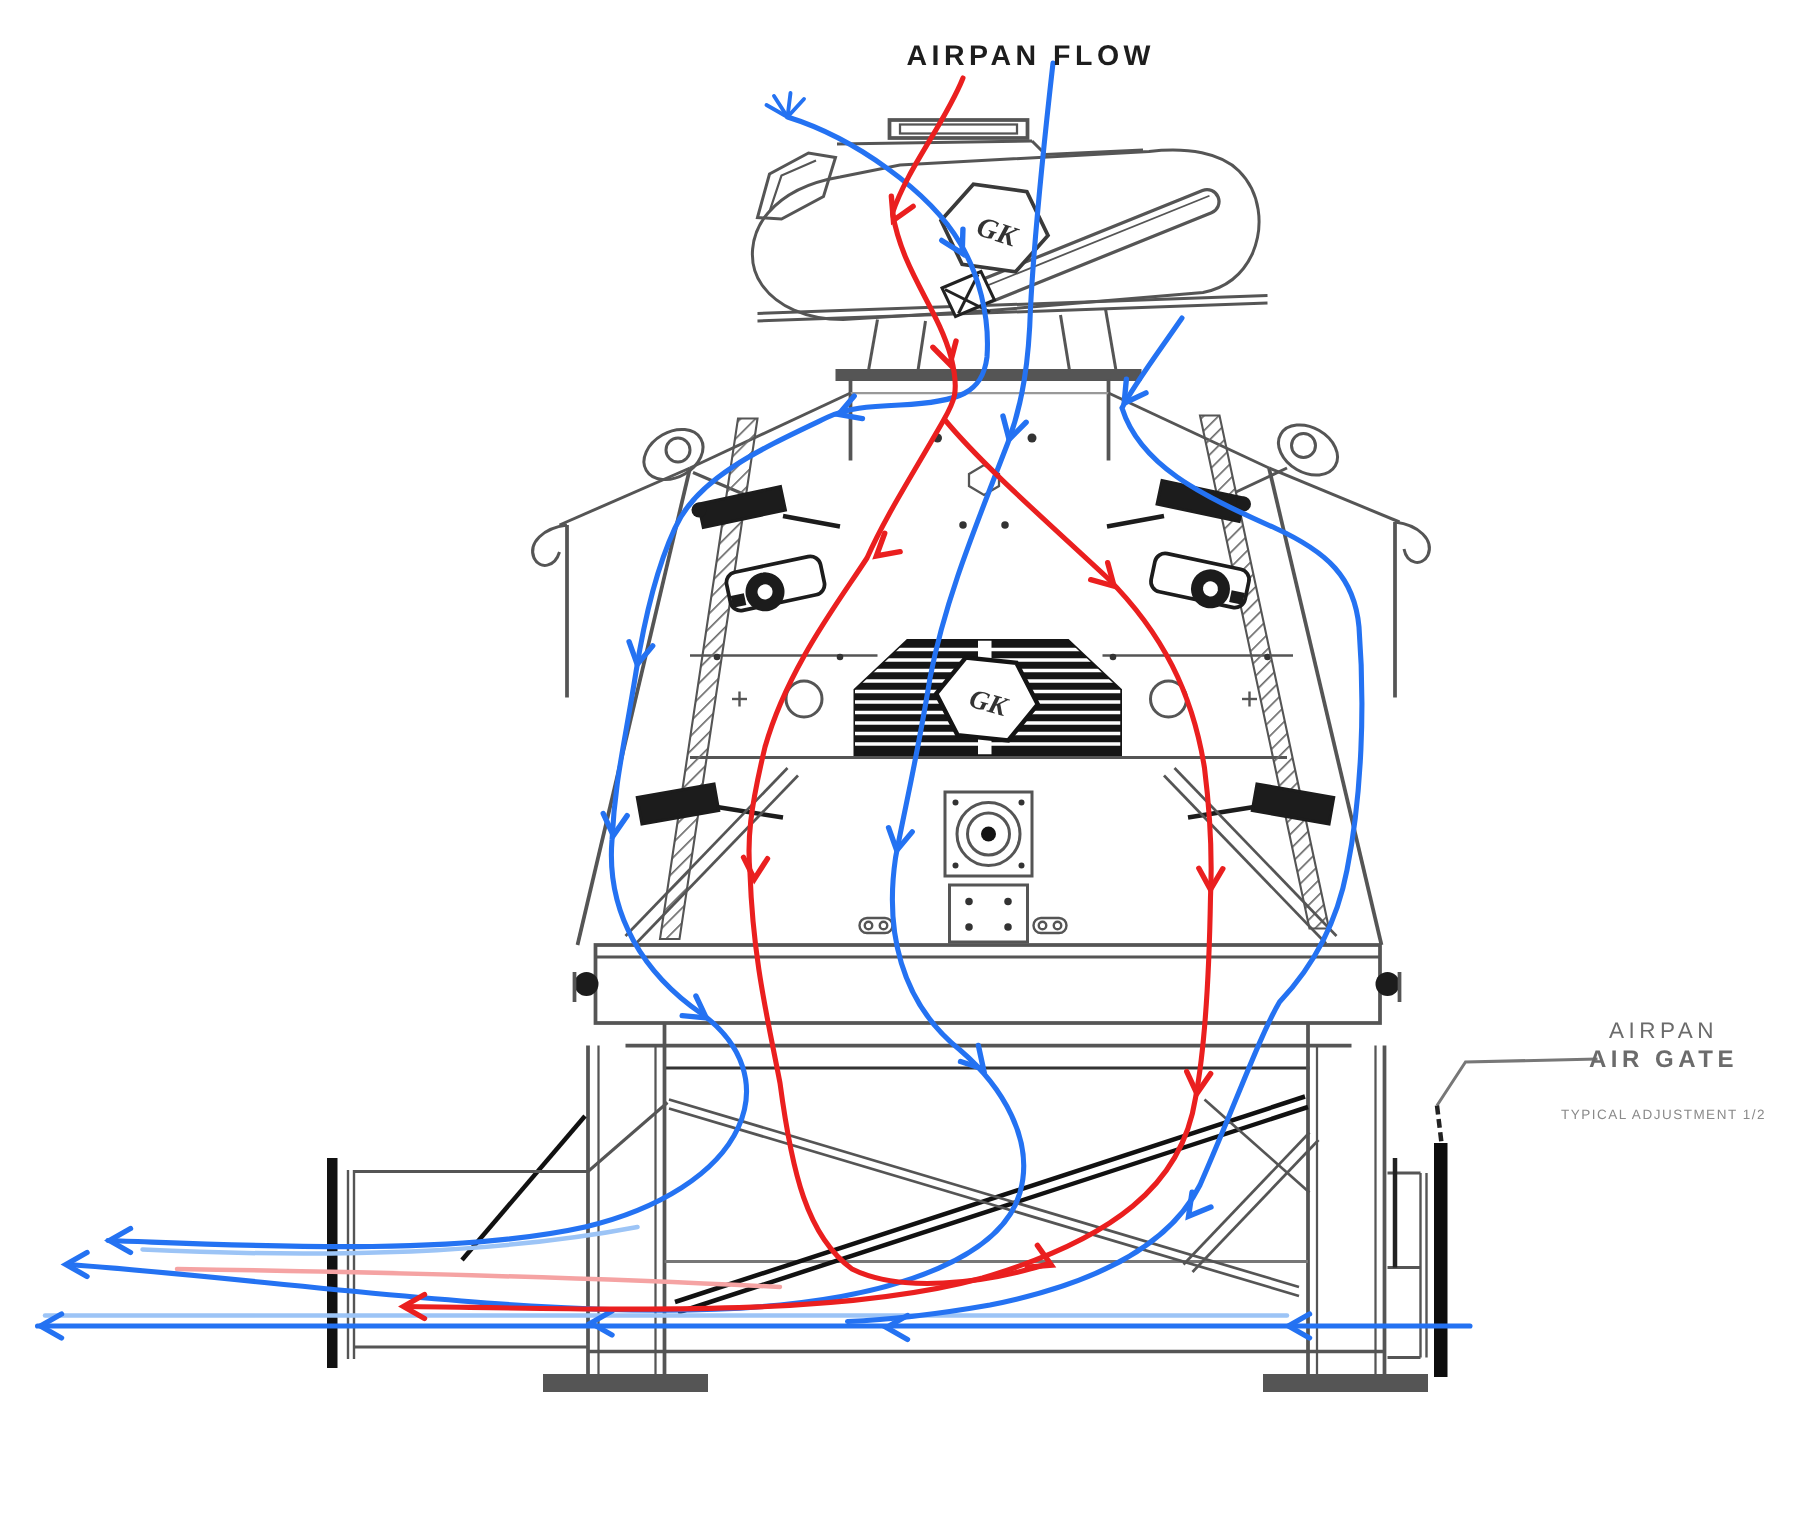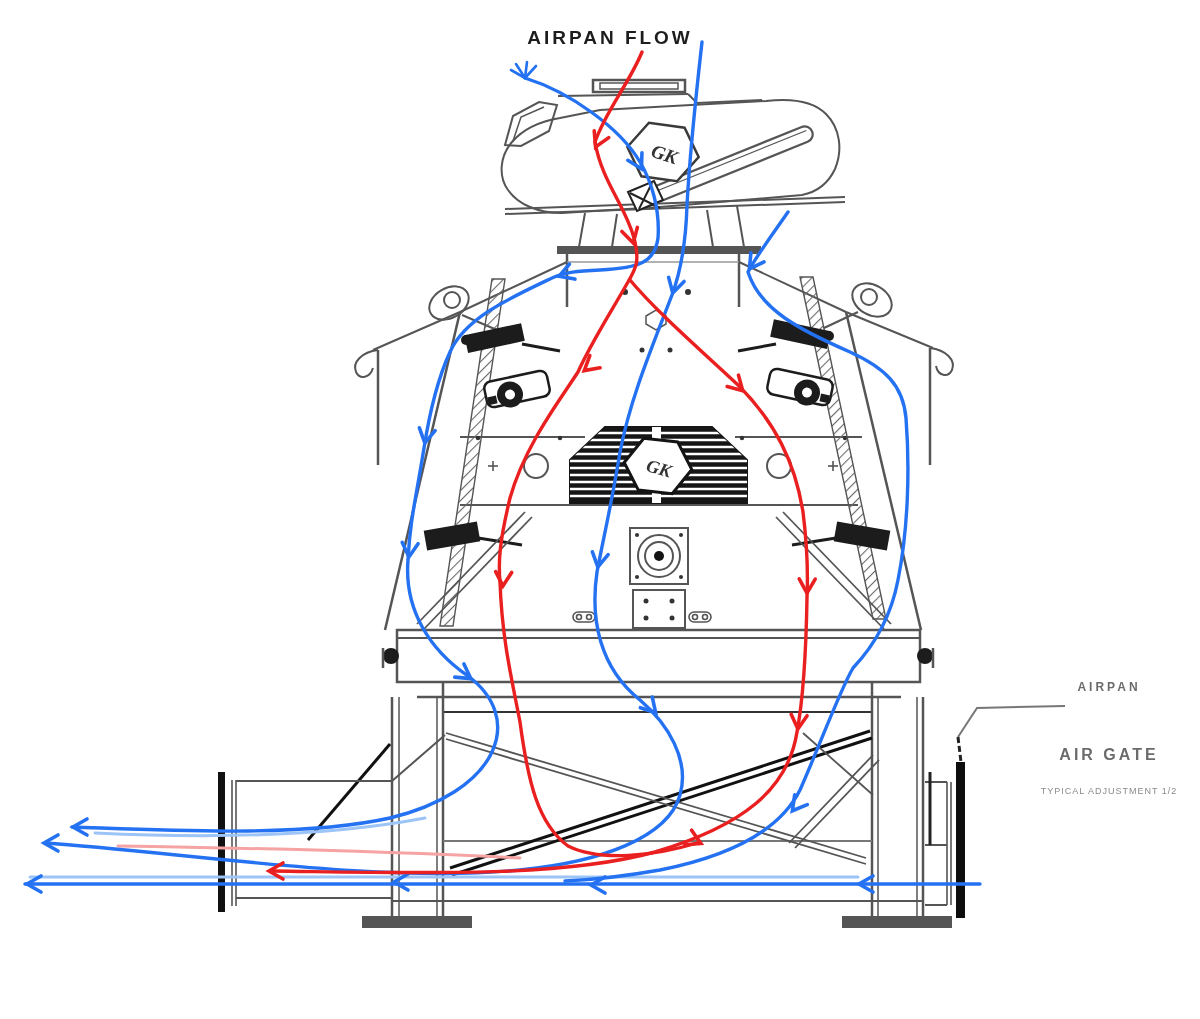--- a/index.html
+++ b/index.html
@@ -1,23 +1,23 @@
 <!DOCTYPE html>
 <html><head>
 <meta charset="utf-8">
 <style>
   html,body{margin:0;padding:0;background:#ffffff;}
   .canvas{position:relative;width:1200px;height:1019px;background:#ffffff;overflow:hidden;
           font-family:"Liberation Sans", sans-serif;}
   svg{position:absolute;top:0;left:0;}
-  .title{position:absolute;left:450px;top:27px;width:320px;text-align:center;
+  .title{position:absolute;left:450px;top:27px;width:320px;text-align:right;
          font-size:19px;font-weight:bold;letter-spacing:3px;color:#1d1d1d;}
   .ann{position:absolute;left:1018px;top:678px;width:182px;text-align:center;color:#6b6b6b;}
-  .ann .l1{font-size:12px;font-weight:bold;letter-spacing:3px;line-height:19px;}
-  .ann .l2{font-size:16px;font-weight:bold;letter-spacing:3px;line-height:20px;margin-top:48px;}
+  .ann .l1{font-size:15px;font-weight:normal;letter-spacing:3px;line-height:19px;}
+  .ann .l2{font-size:16px;font-weight:bold;letter-spacing:3px;line-height:20px;}
   .ann .l3{font-size:9px;letter-spacing:1px;line-height:13px;color:#8a8a8a;white-space:nowrap;margin-top:20px;}
   .logo-text{font-family:"Liberation Serif", serif;font-style:italic;font-weight:bold;fill:#333;}
 </style>
 </head>
 <body>
 
 <div class="canvas">
 
 <svg width="1200" height="1019" viewBox="0 0 1200 1019">
   <defs>

